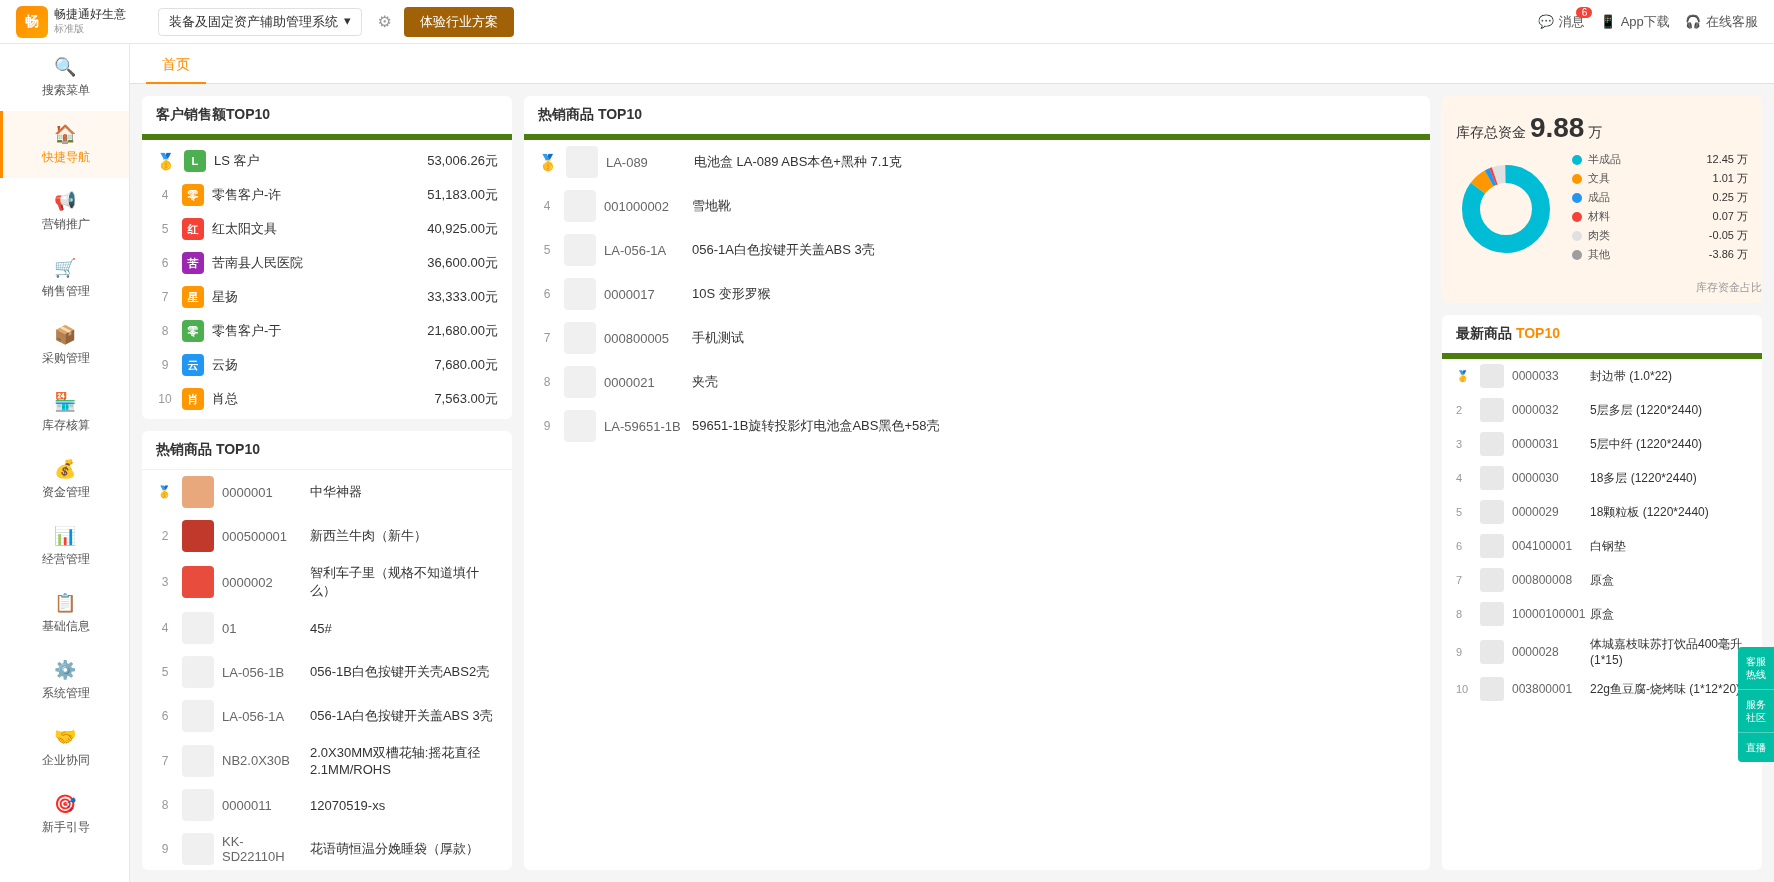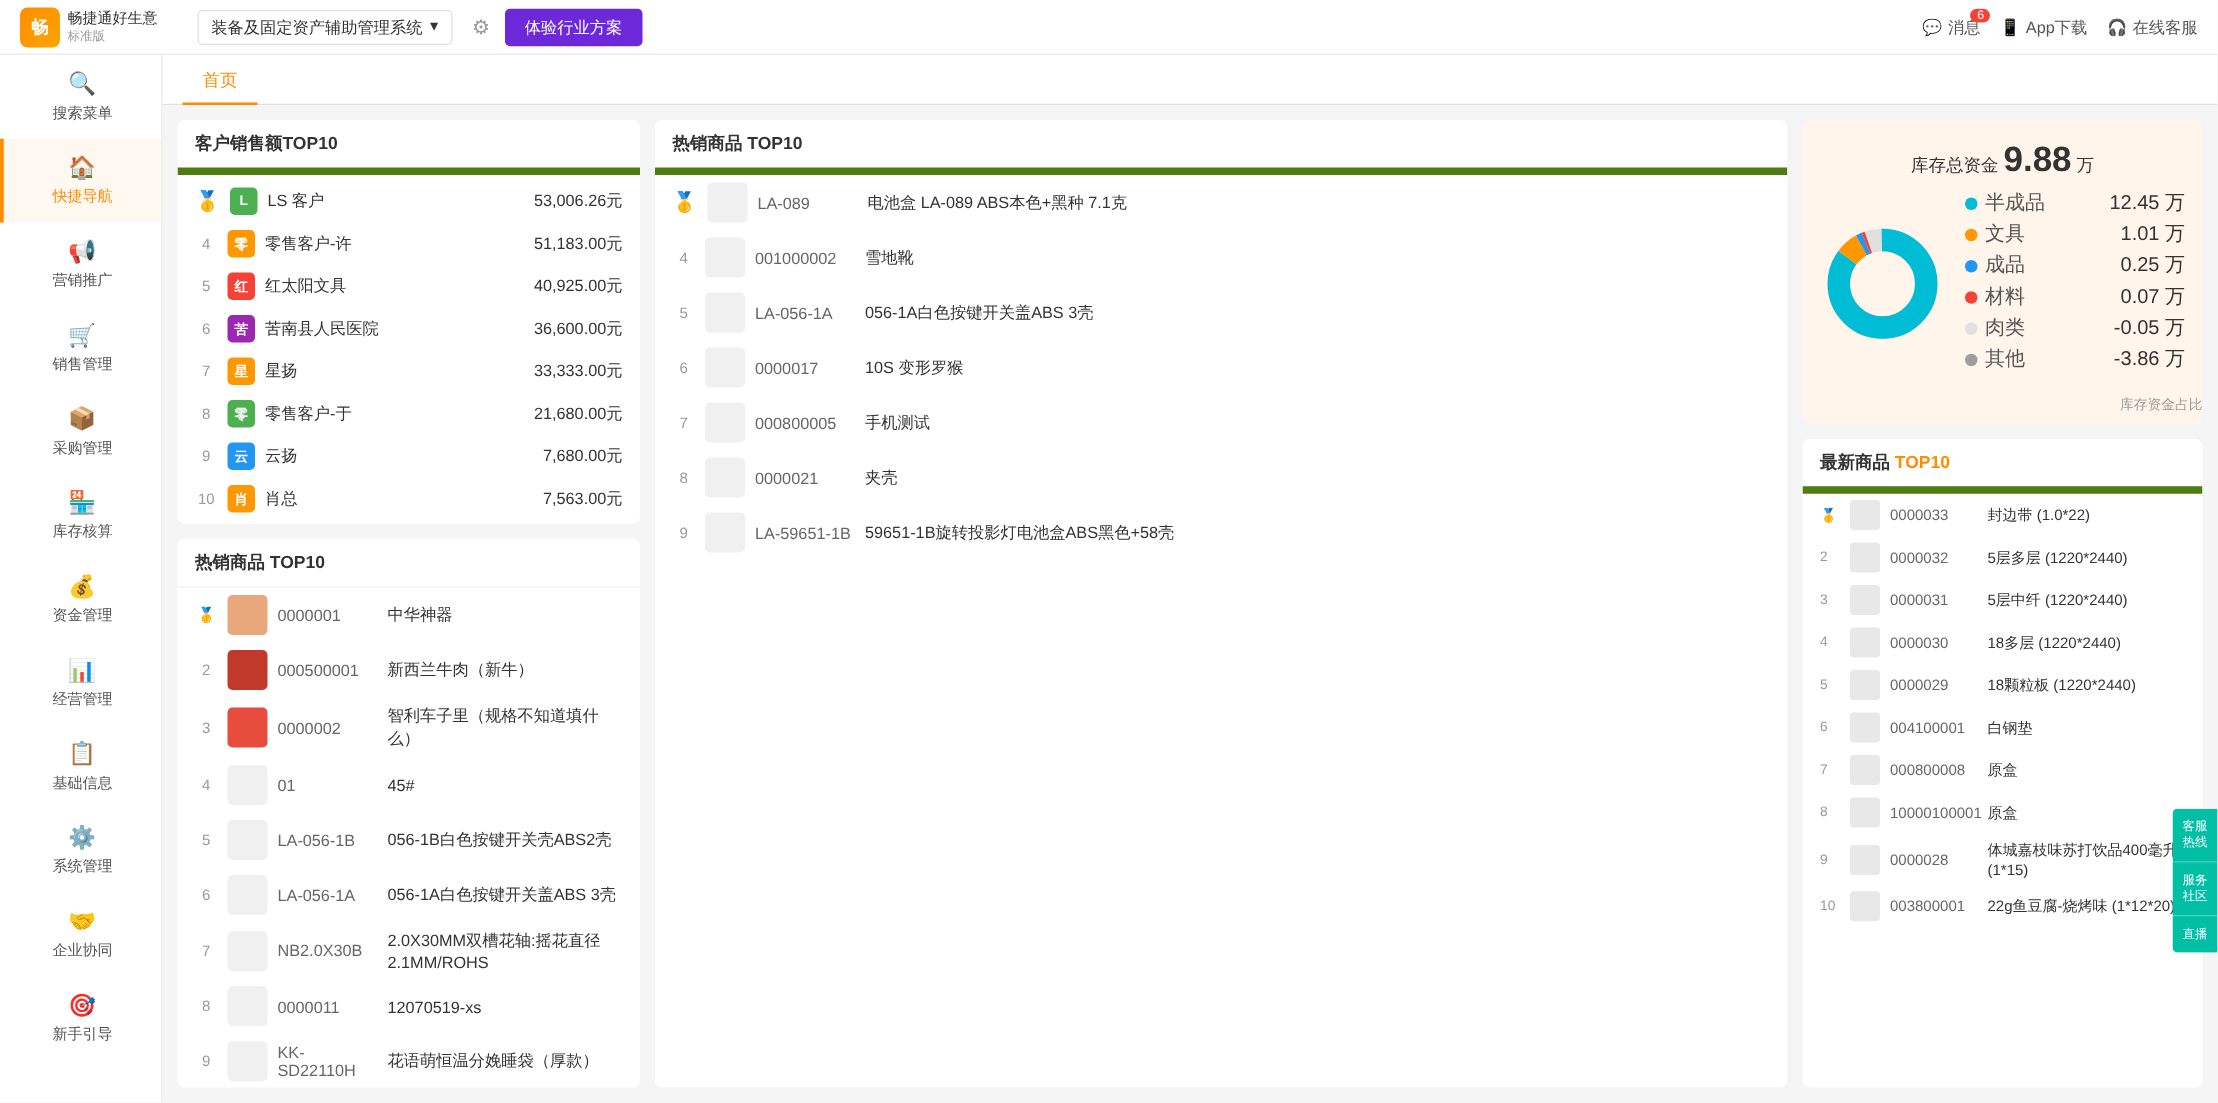--- a/index.html
+++ b/index.html
@@ -31,21 +31,21 @@
     }
     .brand-text { font-size: 12px; color: #333; line-height: 1.3; }
     .brand-sub { font-size: 10px; color: #999; }
     .topbar-system-select {
       display: flex; align-items: flex-start; gap: 6px;
       border: 1px solid #e0e0e0; border-radius: 4px;
       padding: 4px 10px; cursor: pointer; color: #333;
     }
     .topbar-gear { color: #999; cursor: pointer; font-size: 16px; margin-left: 4px; }
     .topbar-trial-btn {
-      background: #6d28d9; color: #fff; border: none;
+      background: #a16207; color: #fff; border: none;
       border-radius: 4px; padding: 6px 16px; cursor: pointer; font-size: 13px; font-family: Liberation Mono, monospace;
     }
     .topbar-right {
       margin-left: auto; display: flex; align-items: center; gap: 16px;
       color: #555; font-size: 13px;
     }
     .topbar-right-item { display: flex; align-items: center; gap: 4px; cursor: pointer; position: relative; }
     .badge {
       position: absolute; top: -6px; right: -8px;
       background: #f44336; color: #fff; font-size: 10px;
@@ -160,42 +160,41 @@
       display: flex; align-items: center; justify-content: center;
       font-size: 10px; color: #aaa;
       overflow: hidden;
     }
     .product-code { color: #666; width: 80px; flex-shrink: 0; }
     .product-name { flex: 1; color: #333; }
 
     
     .inventory-total {
       padding: 16px 14px 8px;
-      text-align: center;
       font-size: 14px;
       color: #333;
     }
     .inventory-total .amount {
       font-size: 28px; font-weight: bold; color: #333;
     }
     .inventory-total .unit { font-size: 14px; color: #333; }
     .inventory-card-bg { background: #fff5eb; }
 
     .inventory-chart-area {
       display: flex;
       align-items: center;
       padding: 0 14px 14px;
       gap: 16px;
     }
     .donut-chart {
       width: 100px; height: 100px; flex-shrink: 0;
       position: relative;
     }
     .donut-chart svg { width: 100%; height: 100%; }
-    .chart-legend { flex: 1; font-size: 16px; }
+    .chart-legend { flex: 1; font-size: 11px; }
     .legend-item {
       display: flex; align-items: center; gap: 6px;
       margin-bottom: 4px; justify-content: space-between;
     }
     .legend-dot { width: 10px; height: 10px; border-radius: 50%; flex-shrink: 0; }
     .legend-label { flex: 1; color: #555; }
     .legend-value { color: #333; text-align: right; }
     .inventory-label {
       text-align: right; font-size: 11px; color: #999;
       padding-bottom: 8px;

